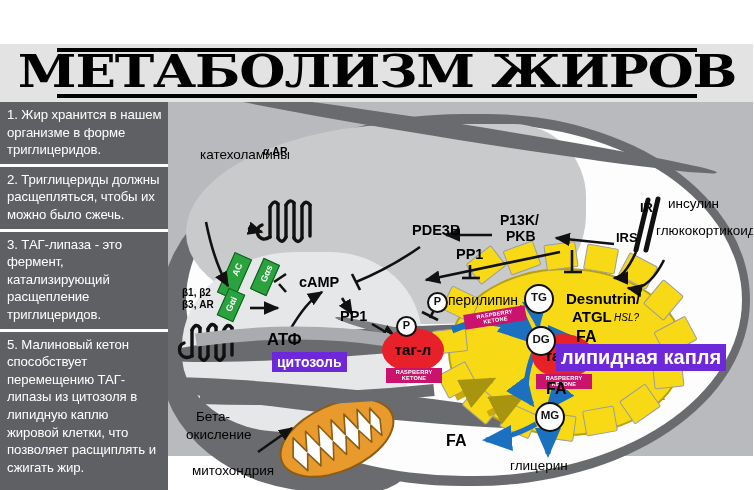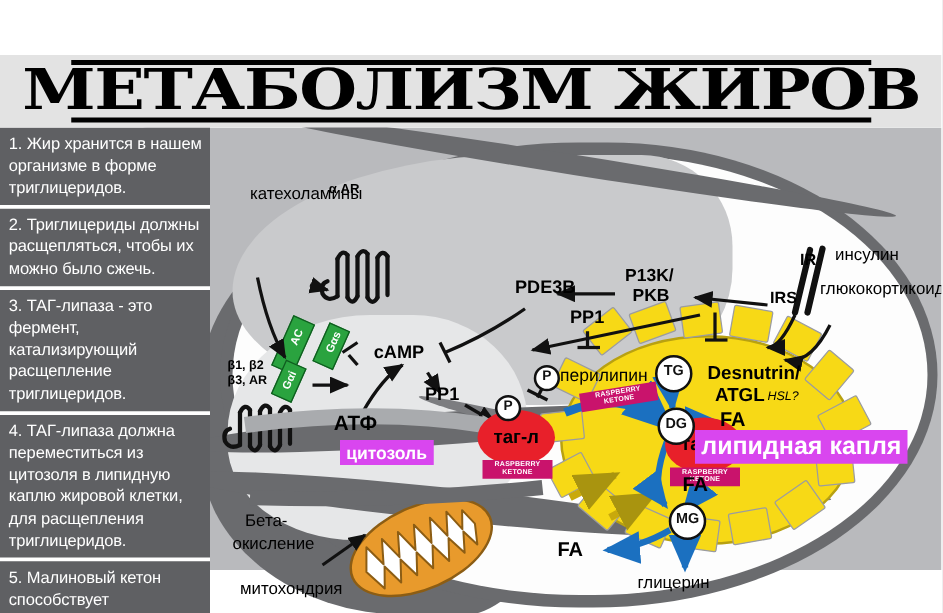--- a/index.html
+++ b/index.html
@@ -232,21 +232,21 @@
   
   .lbl{
     position:absolute;
     color:#000;
     z-index:15;
     white-space:nowrap;
   }
   .lbl-bold{font-weight:700;}
   .black-box{
     position:absolute;
-    background:#d946ef;
+    background:#6d28d9;
     color:#ffffff;
     font-weight:700;
     padding:2px 5px;
     z-index:15;
     white-space:nowrap;
   }
   svg.overlay{
     position:absolute;left:0;top:0;width:754px;height:432px;
     z-index:12;pointer-events:none;
   }
@@ -480,18 +480,17 @@
 
     <div class="lbl" style="left:196px;top:307px;font-size:13.5px;">Бета-</div>
     <div class="lbl" style="left:186px;top:325px;font-size:13.5px;">окисление</div>
 
     <div class="lbl" style="left:192px;top:361px;font-size:13.5px;">митохондрия</div>
 
     <div id="sidebar">
       <div class="side-item">1. Жир хранится в нашем организме в форме триглицеридов.</div>
       <div class="side-item">2. Триглицериды должны расщепляться, чтобы их можно было сжечь.</div>
       <div class="side-item">3. ТАГ-липаза - это фермент, катализирующий расщепление триглицеридов.</div>
-      <div class="side-item">4. ТАГ-липаза должна переместиться из цитозоля в липидную каплю жировой клетки, для расщепления триглицеридов.</div>
       <div class="side-item">5. Малиновый кетон способствует перемещению ТАГ-липазы из цитозоля в липидную каплю жировой клетки, что позволяет расщиплять и сжигать жир.</div>
     </div>
 
   </div>
 </div>
 
 </body></html>

